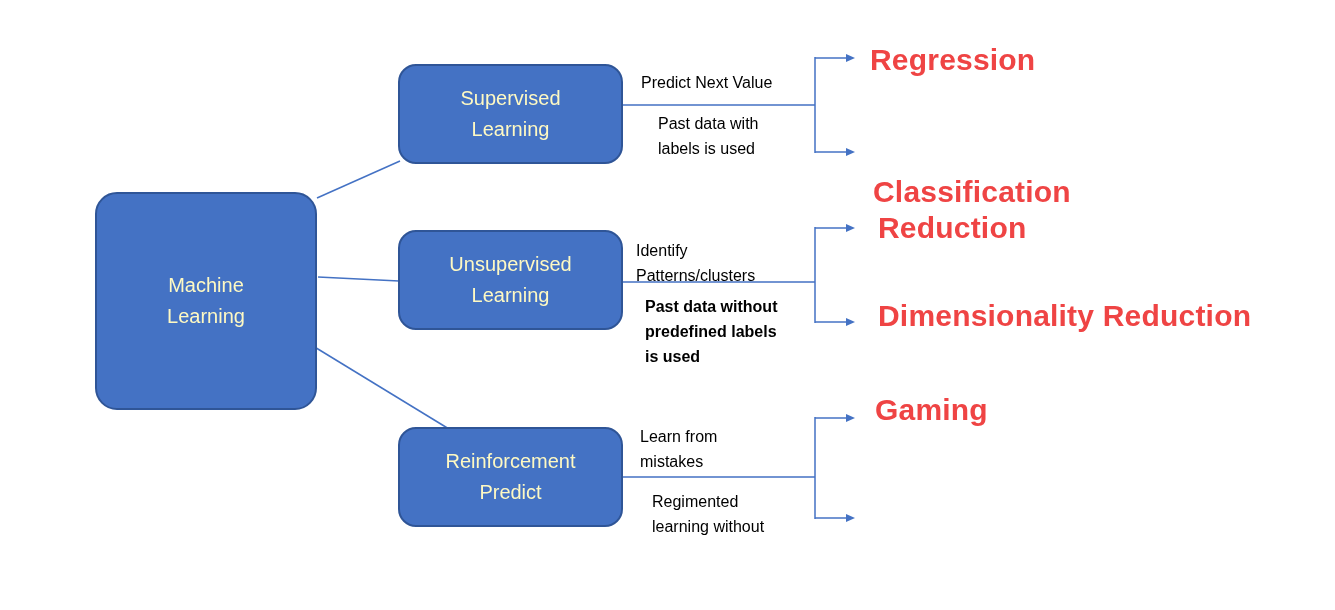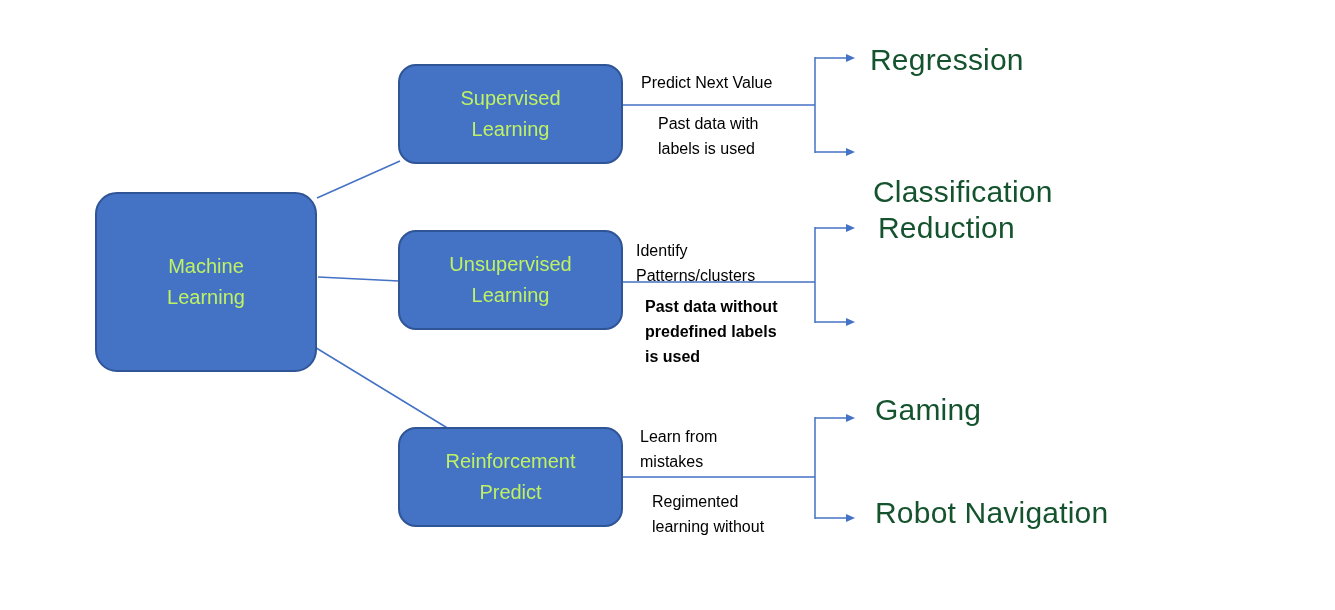--- a/index.html
+++ b/index.html
@@ -9,41 +9,41 @@
     background:#ffffff;
     font-family:"Liberation Sans", sans-serif;
     overflow:hidden;
   }
   .lines{position:absolute;left:0;top:0;width:1335px;height:610px;}
   .node{
     position:absolute;
     background:#4472C4;
     border:2px solid #2F5597;
     border-radius:18px;
-    color:#bef264;
+    color:#fef9c3;
     display:flex;align-items:center;justify-content:center;
     text-align:center;
     white-space:pre-line;
     font-size:20px;line-height:31px;
     box-sizing:border-box;
   }
-  .root-node{left:95px;top:192px;width:222px;height:180px;border-radius:22px;}
+  .root-node{left:95px;top:192px;width:222px;height:218px;border-radius:22px;}
   .branch-node{left:398px;width:225px;height:100px;}
   .b1{top:64px;} .b2{top:230px;} .b3{top:427px;}
   .note{
     position:absolute;
     color:#000000;
     font-size:16px;line-height:25px;
     white-space:pre-line;
   }
   .outcome{
     position:absolute;
-    color:#14532d;
+    color:#ef4444;
     font-size:30px;line-height:38px;
-    font-weight:400;
+    font-weight:700;
     white-space:nowrap;
     letter-spacing:0.2px;
   }
 </style>
 </head>
 <body>
 
 <div class="canvas">
 
   <svg class="lines" viewBox="0 0 1335 610" xmlns="http://www.w3.org/2000/svg">
@@ -94,17 +94,17 @@
 
   <div class="note" style="left:640px;top:424px;">Learn from
 mistakes</div>
   <div class="note" style="left:652px;top:489px;">Regimented
 learning without</div>
 
   <div class="outcome" style="left:870px;top:41px;">Regression</div>
   <div class="outcome" style="left:873px;top:133px;margin-top:40px;">Classification</div>
 
   <div class="outcome" style="left:878px;top:209px;">Reduction</div>
+  <div class="outcome" style="left:878px;top:297px;">Dimensionality Reduction</div>
 
   <div class="outcome" style="left:875px;top:391px;">Gaming</div>
-  <div class="outcome" style="left:875px;top:494px;">Robot Navigation</div>
 
 </div>
 
 </body></html>

